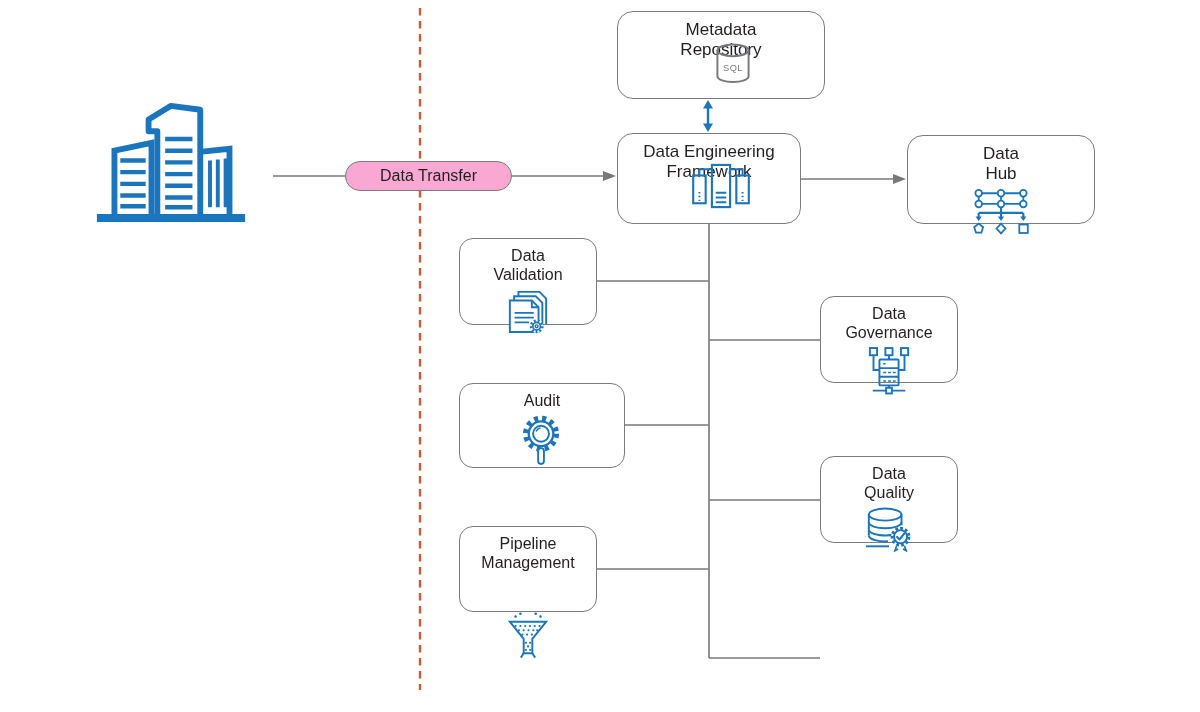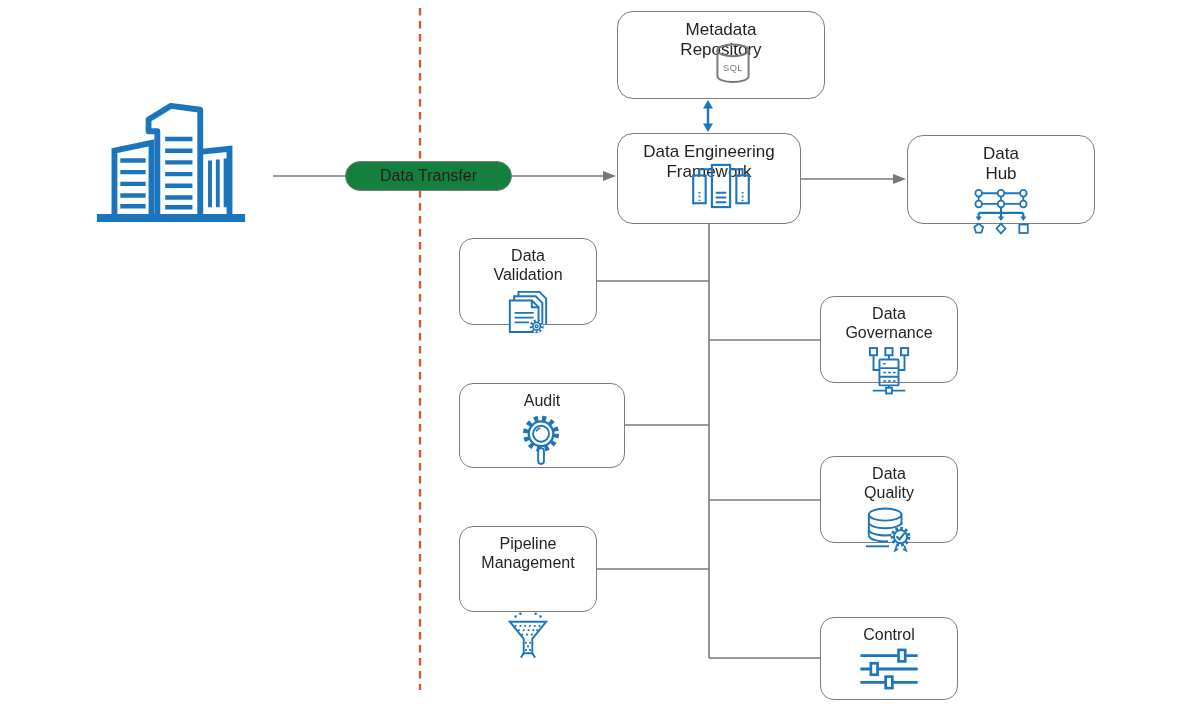--- a/index.html
+++ b/index.html
@@ -12,21 +12,21 @@
     position:absolute;background:#fff;border:1.6px solid #7b7c7f;border-radius:16px;
     display:flex;flex-direction:column;align-items:center;justify-content:flex-start;
     box-sizing:border-box;padding-top:8px;text-align:center;z-index:2;
   }
   .node.small{border-radius:14px;}
   .node .label{white-space:pre-line;line-height:1.18;font-size:16px;}
   .node.big .label{font-size:17px;}
   .node .icn{margin-top:3px;line-height:0;}
   .node .icn.bottom{position:absolute;bottom:2px;left:50%;transform:translateX(-50%);margin:12px;}
   .pill{
-    position:absolute;left:345px;top:161px;width:167px;height:30px;background:#15803d;
+    position:absolute;left:345px;top:161px;width:167px;height:30px;background:#f9a8d4;
     border:1.6px solid #7b7c7f;border-radius:16px;display:flex;align-items:center;
     justify-content:center;font-size:16px;z-index:2;box-sizing:border-box;
   }
   .building{position:absolute;left:93px;top:94px;z-index:2;line-height:0;}
   svg{display:block;}
 </style>
 </head>
 <body>
 
 <div class="canvas">
@@ -203,25 +203,14 @@
         <path d="M2 41 H26"></path>
         <circle cx="38" cy="31" r="10" fill="#fff" stroke="none"></circle>
         <circle cx="38" cy="31" r="8.8" stroke-dasharray="2.9 2.2" stroke-width="3"></circle>
         <circle cx="38" cy="31" r="6.8" fill="#fff"></circle>
         <path d="M34.4 31.2 L37 33.8 L41.8 27.8" stroke-width="2.2" stroke-linecap="round" stroke-linejoin="round"></path>
         <path d="M34 40.5 l-1.8 5 3.2 -1.8 M42 40.5 l1.8 5 -3.2 -1.8" stroke-width="1.8"></path>
       </svg>
     </div>
   </div>
 
-  <div class="node small" style="left:820px;top:617px;width:138px;height:83px;">
-    <div class="label">Control</div>
-    <div class="icn">
-      <svg width="62" height="42" viewBox="0 0 64 44" fill="none" stroke="#1b75bc">
-        <path d="M2 8 H62 M2 22 H62 M2 36 H62" stroke-width="3"></path>
-        <rect x="42" y="2" width="7" height="12" stroke-width="2.8" fill="#fff"></rect>
-        <rect x="13" y="16" width="7" height="12" stroke-width="2.8" fill="#fff"></rect>
-        <rect x="28.5" y="30" width="7" height="12" stroke-width="2.8" fill="#fff"></rect>
-      </svg>
-    </div>
-  </div>
 
 </div>
 
 </body></html>

